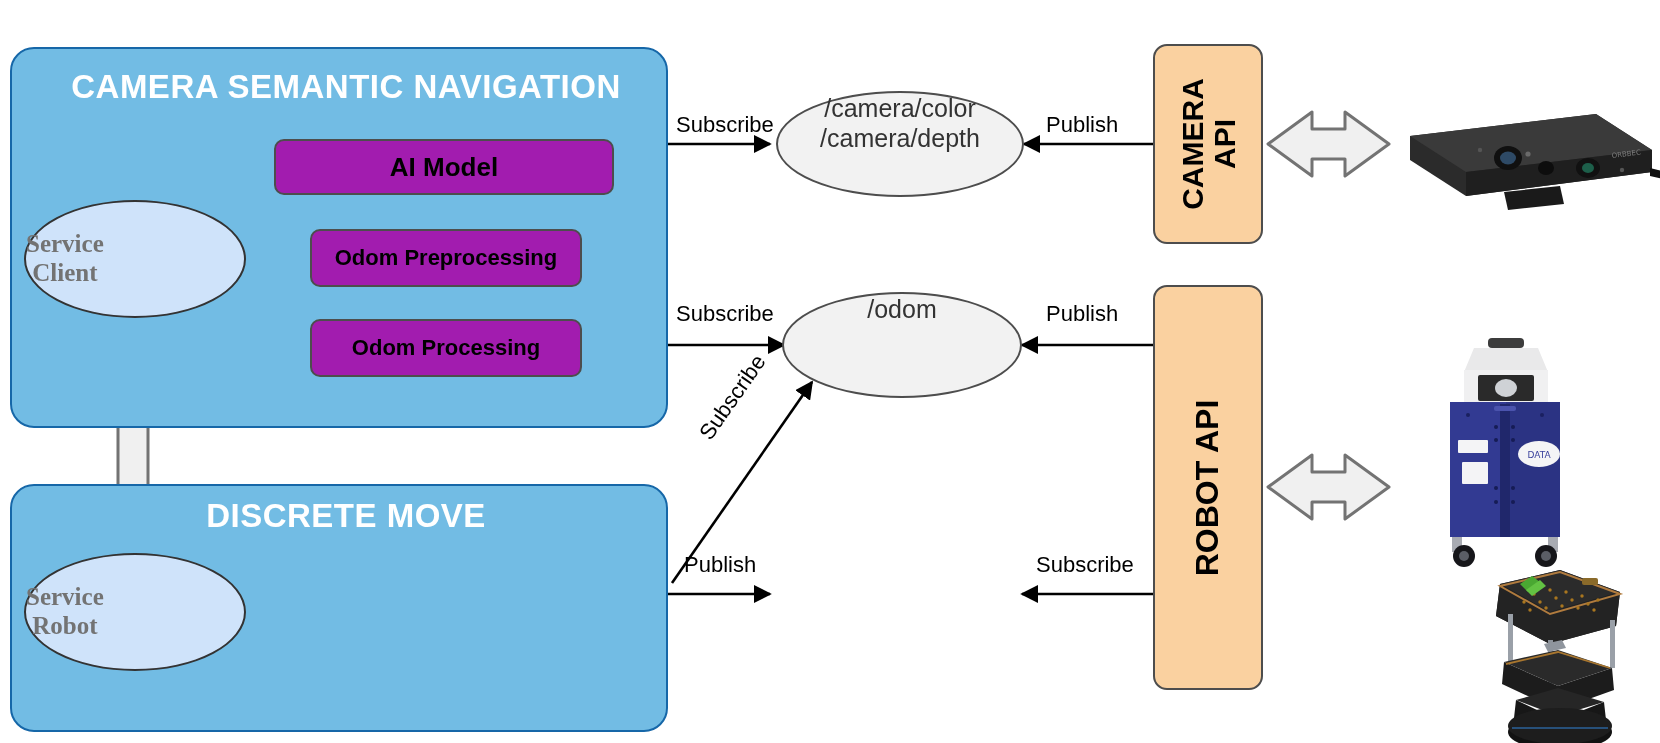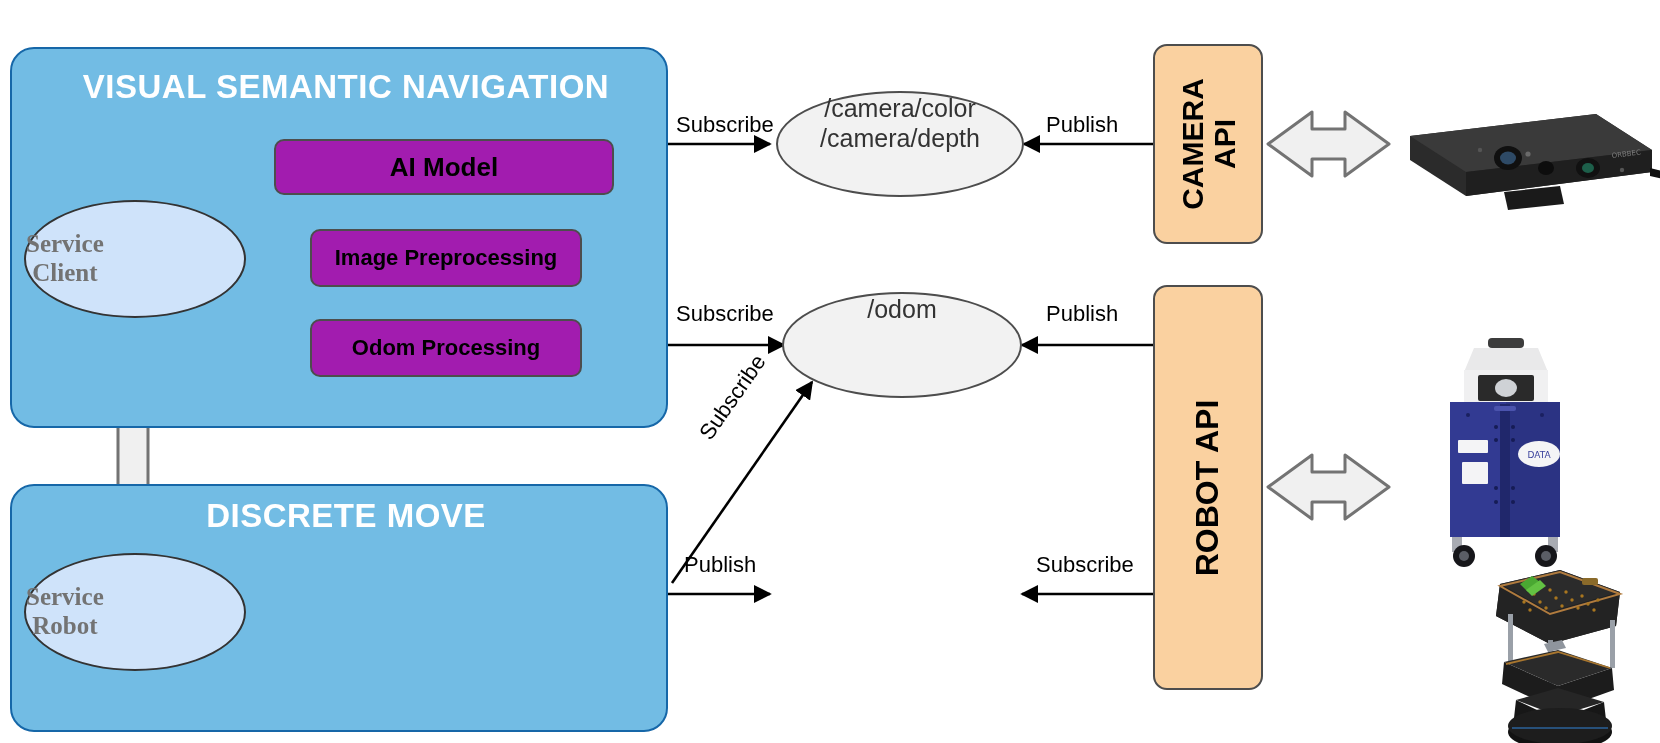--- a/index.html
+++ b/index.html
@@ -211,34 +211,34 @@
       <path d="M 116 160 L 158 180 L 204 162 L 206 180 L 158 198 L 114 178 Z" fill="#171717"></path>
       <path d="M 116 160 L 158 176 L 204 162 L 158 148 Z" fill="#262626"></path>
       <ellipse cx="160" cy="192" rx="52" ry="18" fill="#121212"></ellipse>
       <ellipse cx="160" cy="186" rx="52" ry="18" fill="#1d1d1d"></ellipse>
       <path d="M 112 188 L 208 188" stroke="#27507a" stroke-width="2"></path>
       <path d="M 144 104 L 162 100 L 166 108 L 148 112 Z" fill="#8f959d"></path>
     </g>
   </svg>
 
   <div class="module" style="left:10px;top:47px;width:658px;height:381px;"></div>
-  <div class="module-title" style="left:46px;top:68px;width:600px;font-size:33px;text-align:center;">VISUAL SEMANTIC NAVIGATION</div>
+  <div class="module-title" style="left:46px;top:68px;width:600px;font-size:33px;text-align:center;">CAMERA SEMANTIC NAVIGATION</div>
 
   <div class="svc-ellipse" style="left:24px;top:200px;width:222px;height:118px;font-size:25px;">
     <span>
       <span>Service</span><br>
       <span>Client</span>
     </span>
   </div>
 
   <div class="subbox" style="left:274px;top:139px;width:340px;height:56px;font-size:26px;">
     <span>AI Model</span>
   </div>
   <div class="subbox" style="left:310px;top:229px;width:272px;height:58px;font-size:22px;">
-    <span>Image Preprocessing</span>
+    <span>Odom Preprocessing</span>
   </div>
   <div class="subbox" style="left:310px;top:319px;width:272px;height:58px;font-size:22px;">
     <span>Odom Processing</span>
   </div>
 
   <div class="module" style="left:10px;top:484px;width:658px;height:248px;"></div>
   <div class="module-title" style="left:46px;top:497px;width:600px;font-size:33px;text-align:center;">DISCRETE MOVE</div>
 
   <div class="svc-ellipse" style="left:24px;top:553px;width:222px;height:118px;font-size:25px;">
     <span>

